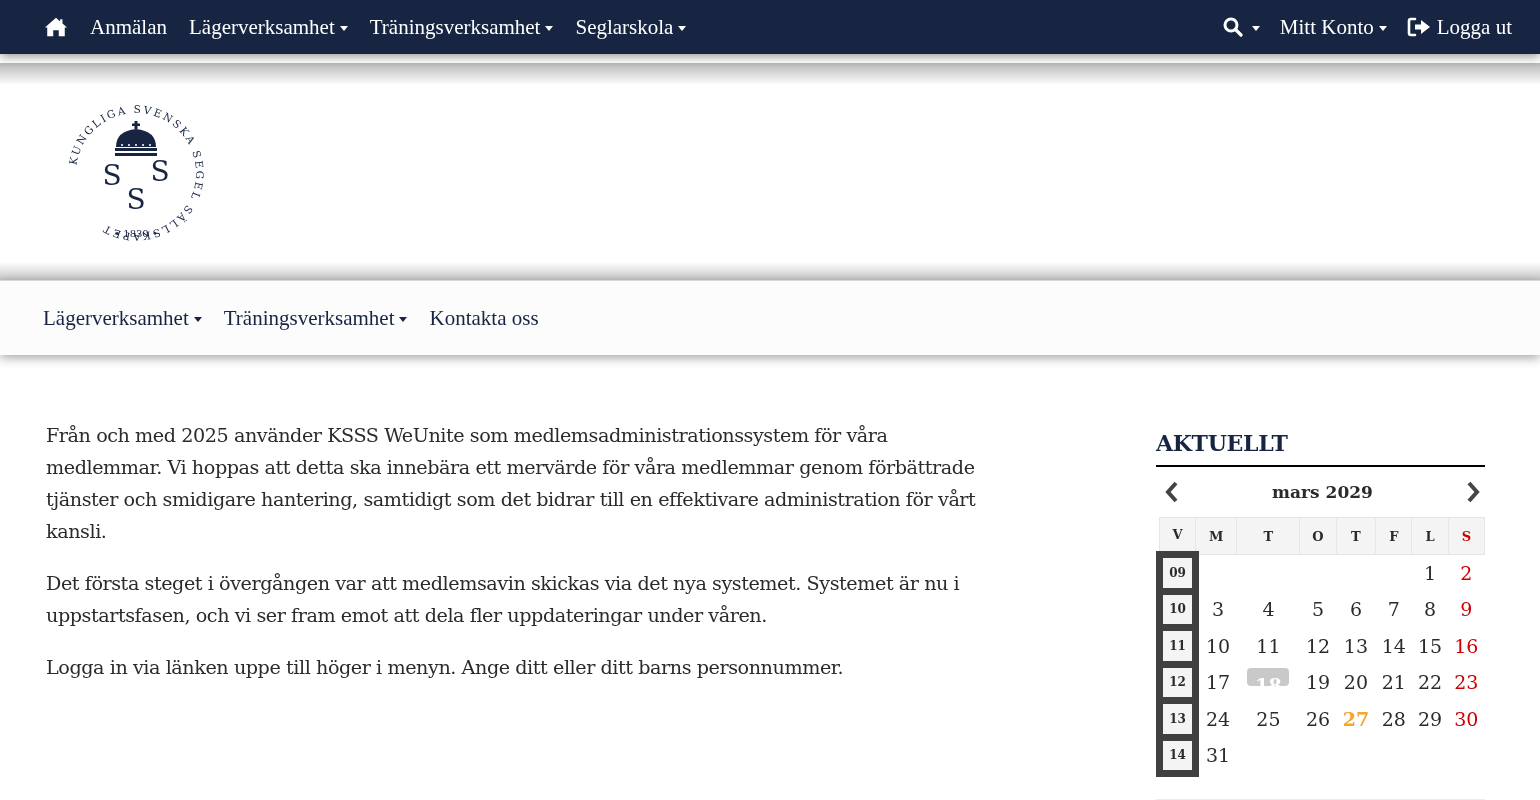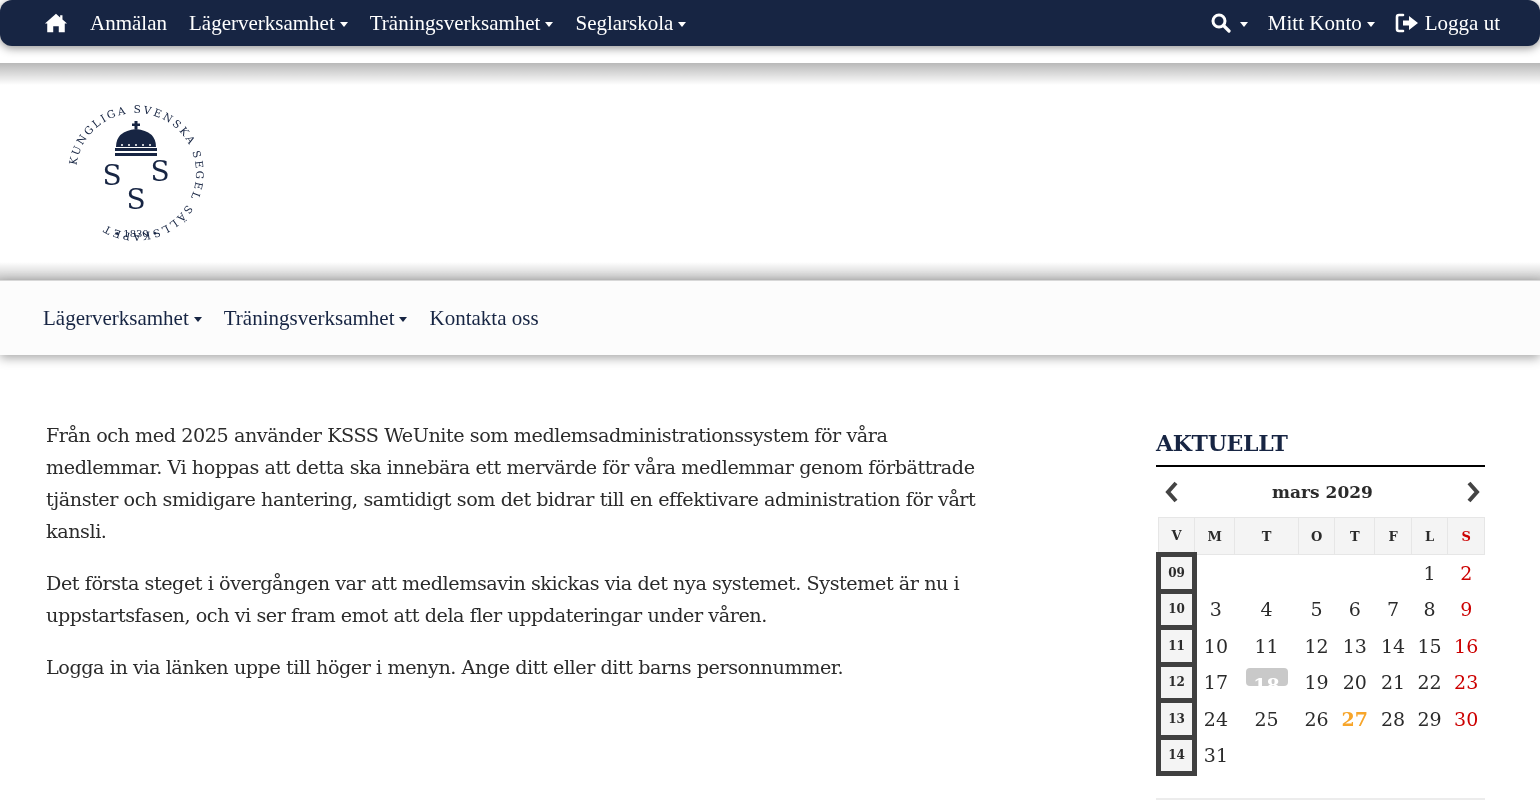--- a/index.html
+++ b/index.html
@@ -1,25 +1,24 @@
 <!DOCTYPE html>
 <html><head>
 <meta charset="utf-8">
 <style>
   * { box-sizing: border-box; margin: 0; padding: 0; }
   html, body { width: 1540px; height: 800px; overflow: hidden; background: #ffffff; }
   body { font-family: "DejaVu Serif", "Liberation Serif", serif; color: #2b2b2b; position: relative; }
 
   
   .topnav {
-    position: absolute; left: 0; top: 0; width: 1540px; height: 46px;
+    position: absolute; left: 0; top: 0; width: 1540px; height: 54px;
     background: #172543; display: flex; align-items: center; justify-content: space-between;
-    padding: 0 40px 0 44px; z-index: 3;
+    padding: 0 28px 0 44px; z-index: 3;
     box-shadow: 0 2px 10px rgba(0,0,0,0.45);
-    border-radius: 12px;
   }
   .topnav .left, .topnav .right { display: flex; align-items: center; height: 100%; }
   .topnav .item {
     color: #ffffff; font-family: "Liberation Serif", "DejaVu Serif", serif;
     font-size: 21px; display: flex; align-items: center; margin-right: 22px; cursor: pointer; white-space: nowrap;
   }
   .topnav .right .item { margin-right: 0; margin-left: 20px; }
   .caret { display: inline-block; width: 0; height: 0; border-left: 4.5px solid transparent; border-right: 4.5px solid transparent; border-top: 5px solid currentColor; margin-left: 5px; margin-top: 2px; }
   .home-icon { width: 24px; height: 22px; margin-right: 22px; display: flex; align-items: center; }
   .search-icon { width: 20px; height: 20px; }
@@ -74,21 +73,21 @@
   .cal-arrow { width: 20px; height: 24px; cursor: pointer; display: flex; align-items: center; justify-content: center; }
   table.cal { border-collapse: collapse; width: 329px; }
   table.cal th {
     background: #f4f4f4; border: 1px solid #e6e6e6; height: 37px; font-size: 13px; font-weight: bold;
     color: #2b2b2b; font-family: "DejaVu Serif", serif;
   }
   table.cal th.sun { color: #cc0000; }
   table.cal td {
     height: 36.5px; text-align: center; font-size: 19px; color: #2b2b2b; font-family: "DejaVu Serif", serif;
   }
-  table.cal td.wk { background: #f4f4f4; border: 5px solid #404040; width: 36px; font-size: 12px; font-weight: bold; }
+  table.cal td.wk { background: #f4f4f4; border: 7px solid #404040; width: 36px; font-size: 12px; font-weight: bold; }
   table.cal td.sun { color: #cc0000; }
   table.cal td.today span {
     display: inline-block; background: #c9c9c9; color: #ffffff; font-weight: bold; border-radius: 4px;
     width: 42px; height: 18px; line-height: 34px;
   }
   table.cal td.event { color: #f7a52a; font-weight: bold; }
   .sidebar .bottom-rule { margin-top: 22px; height: 2px; background: #ececec; width: 329px; }
 </style>
 </head>
 <body>

